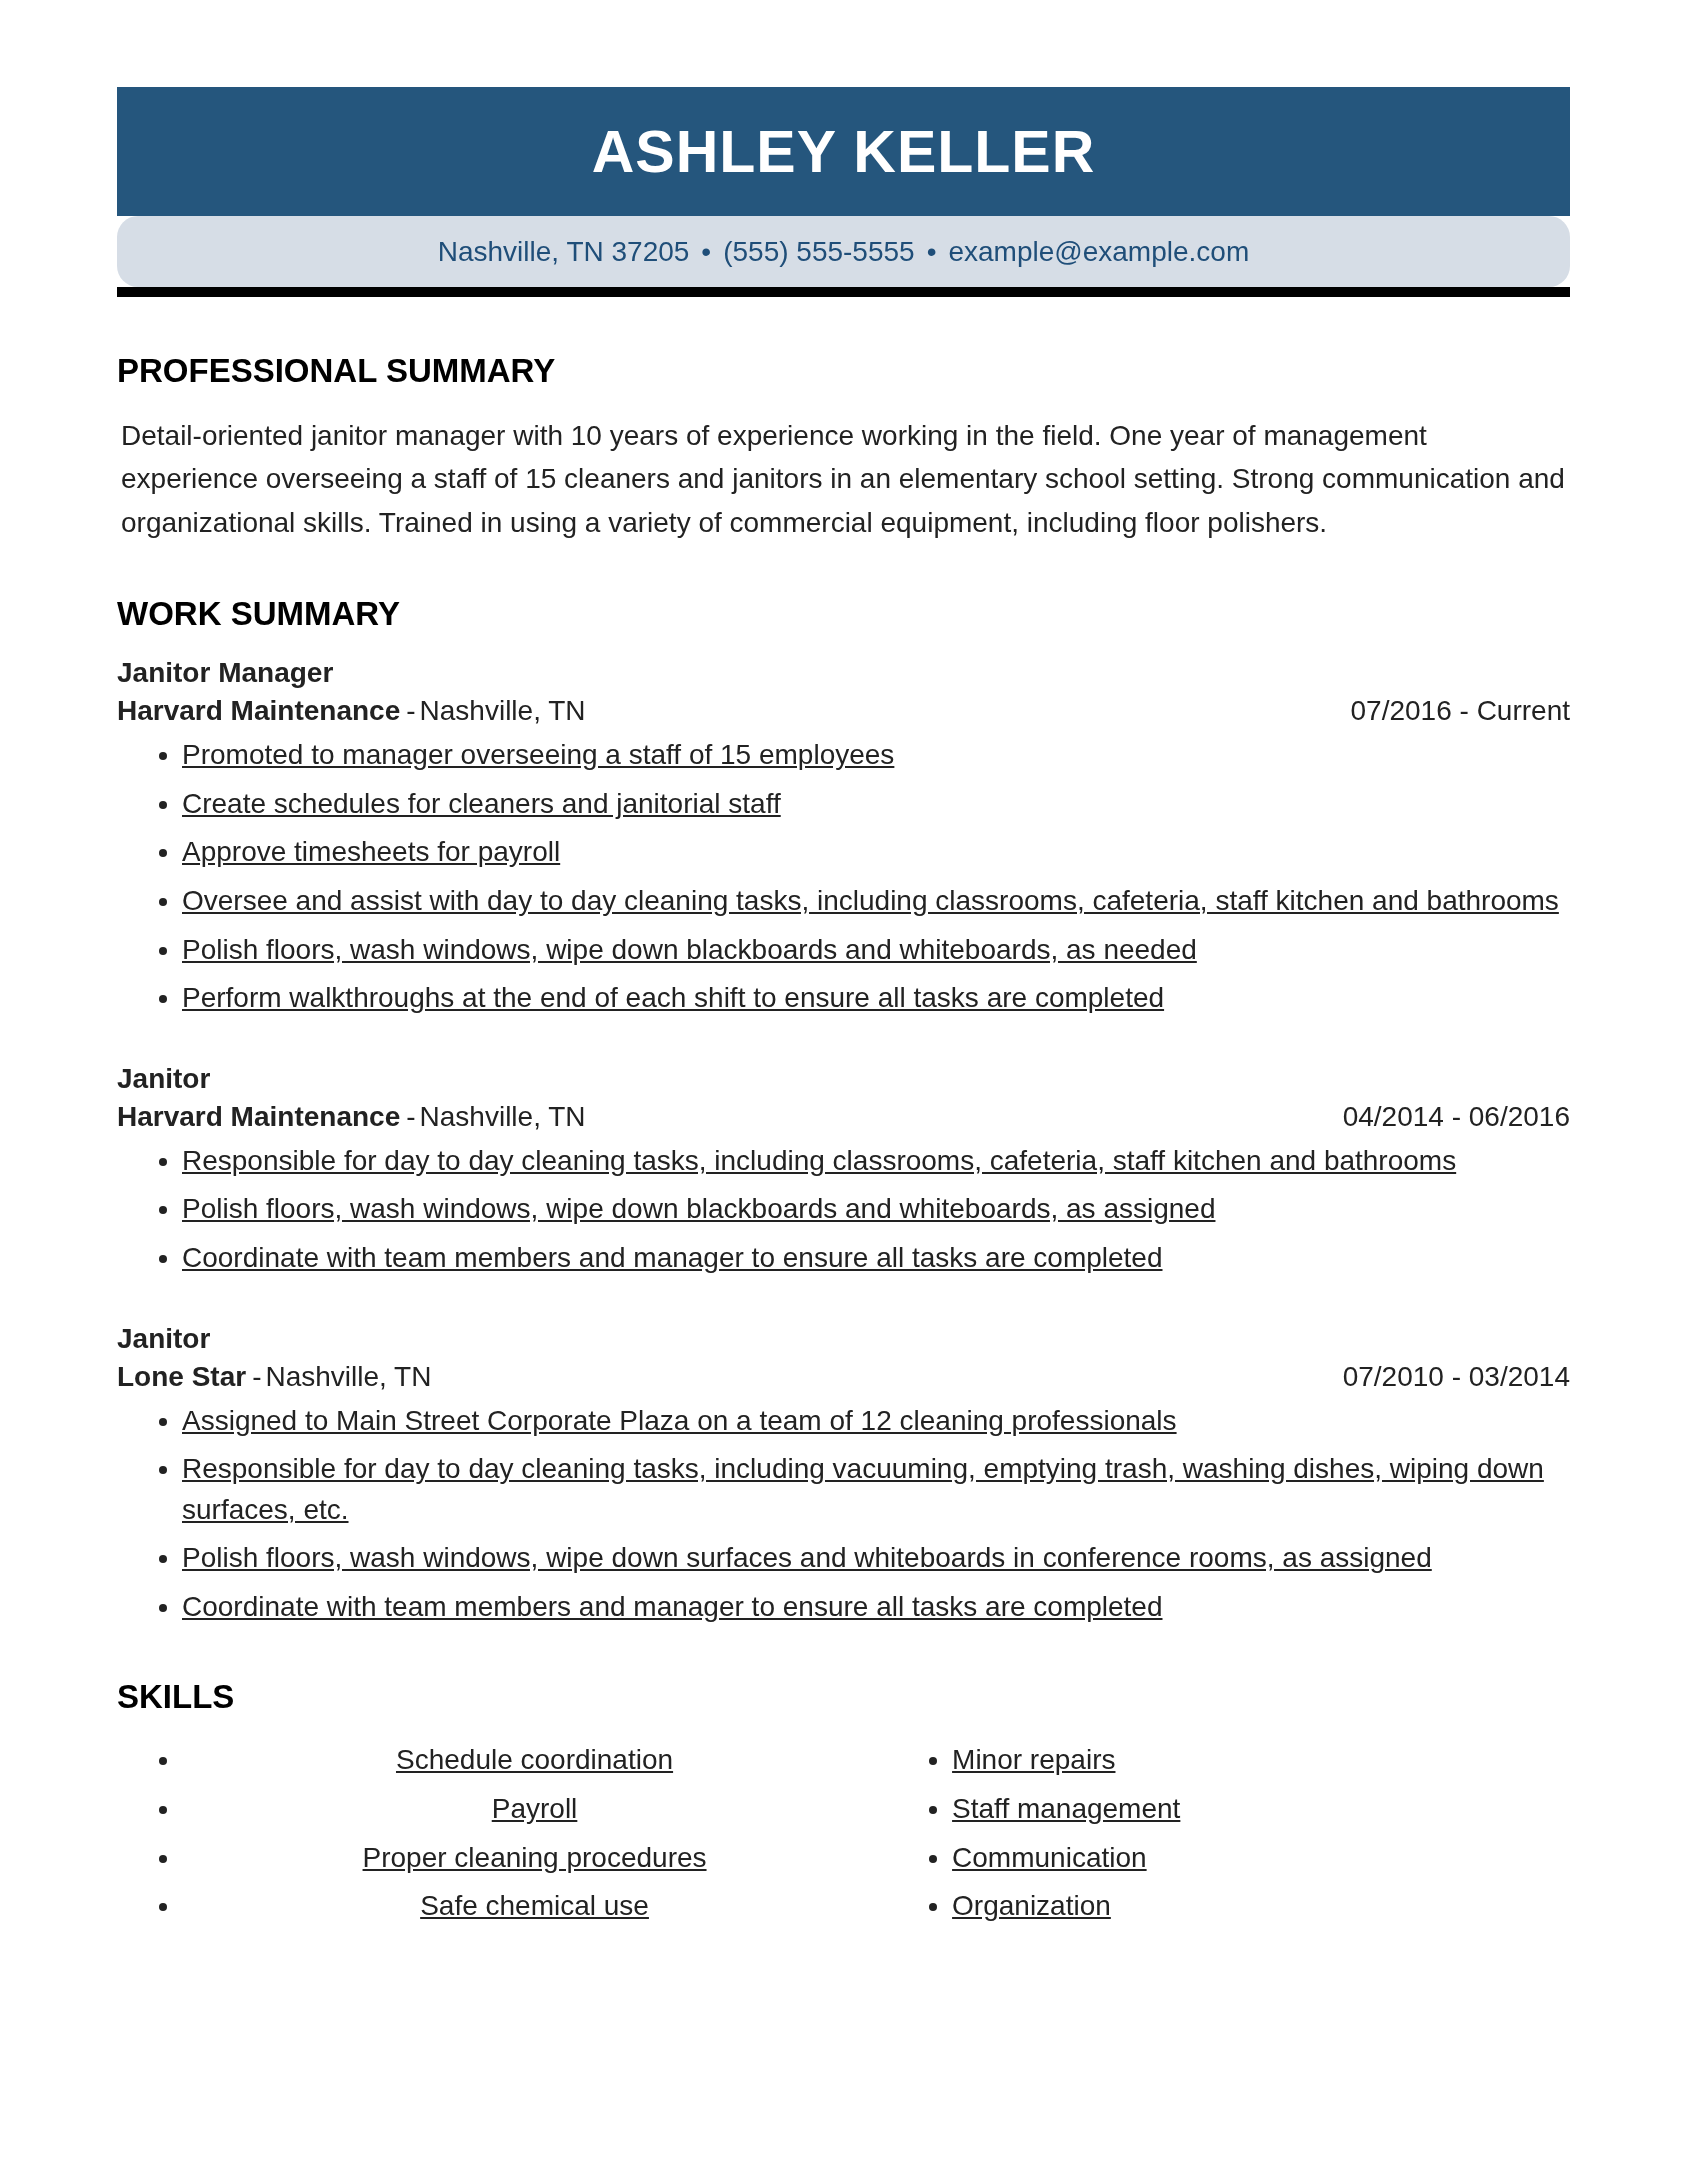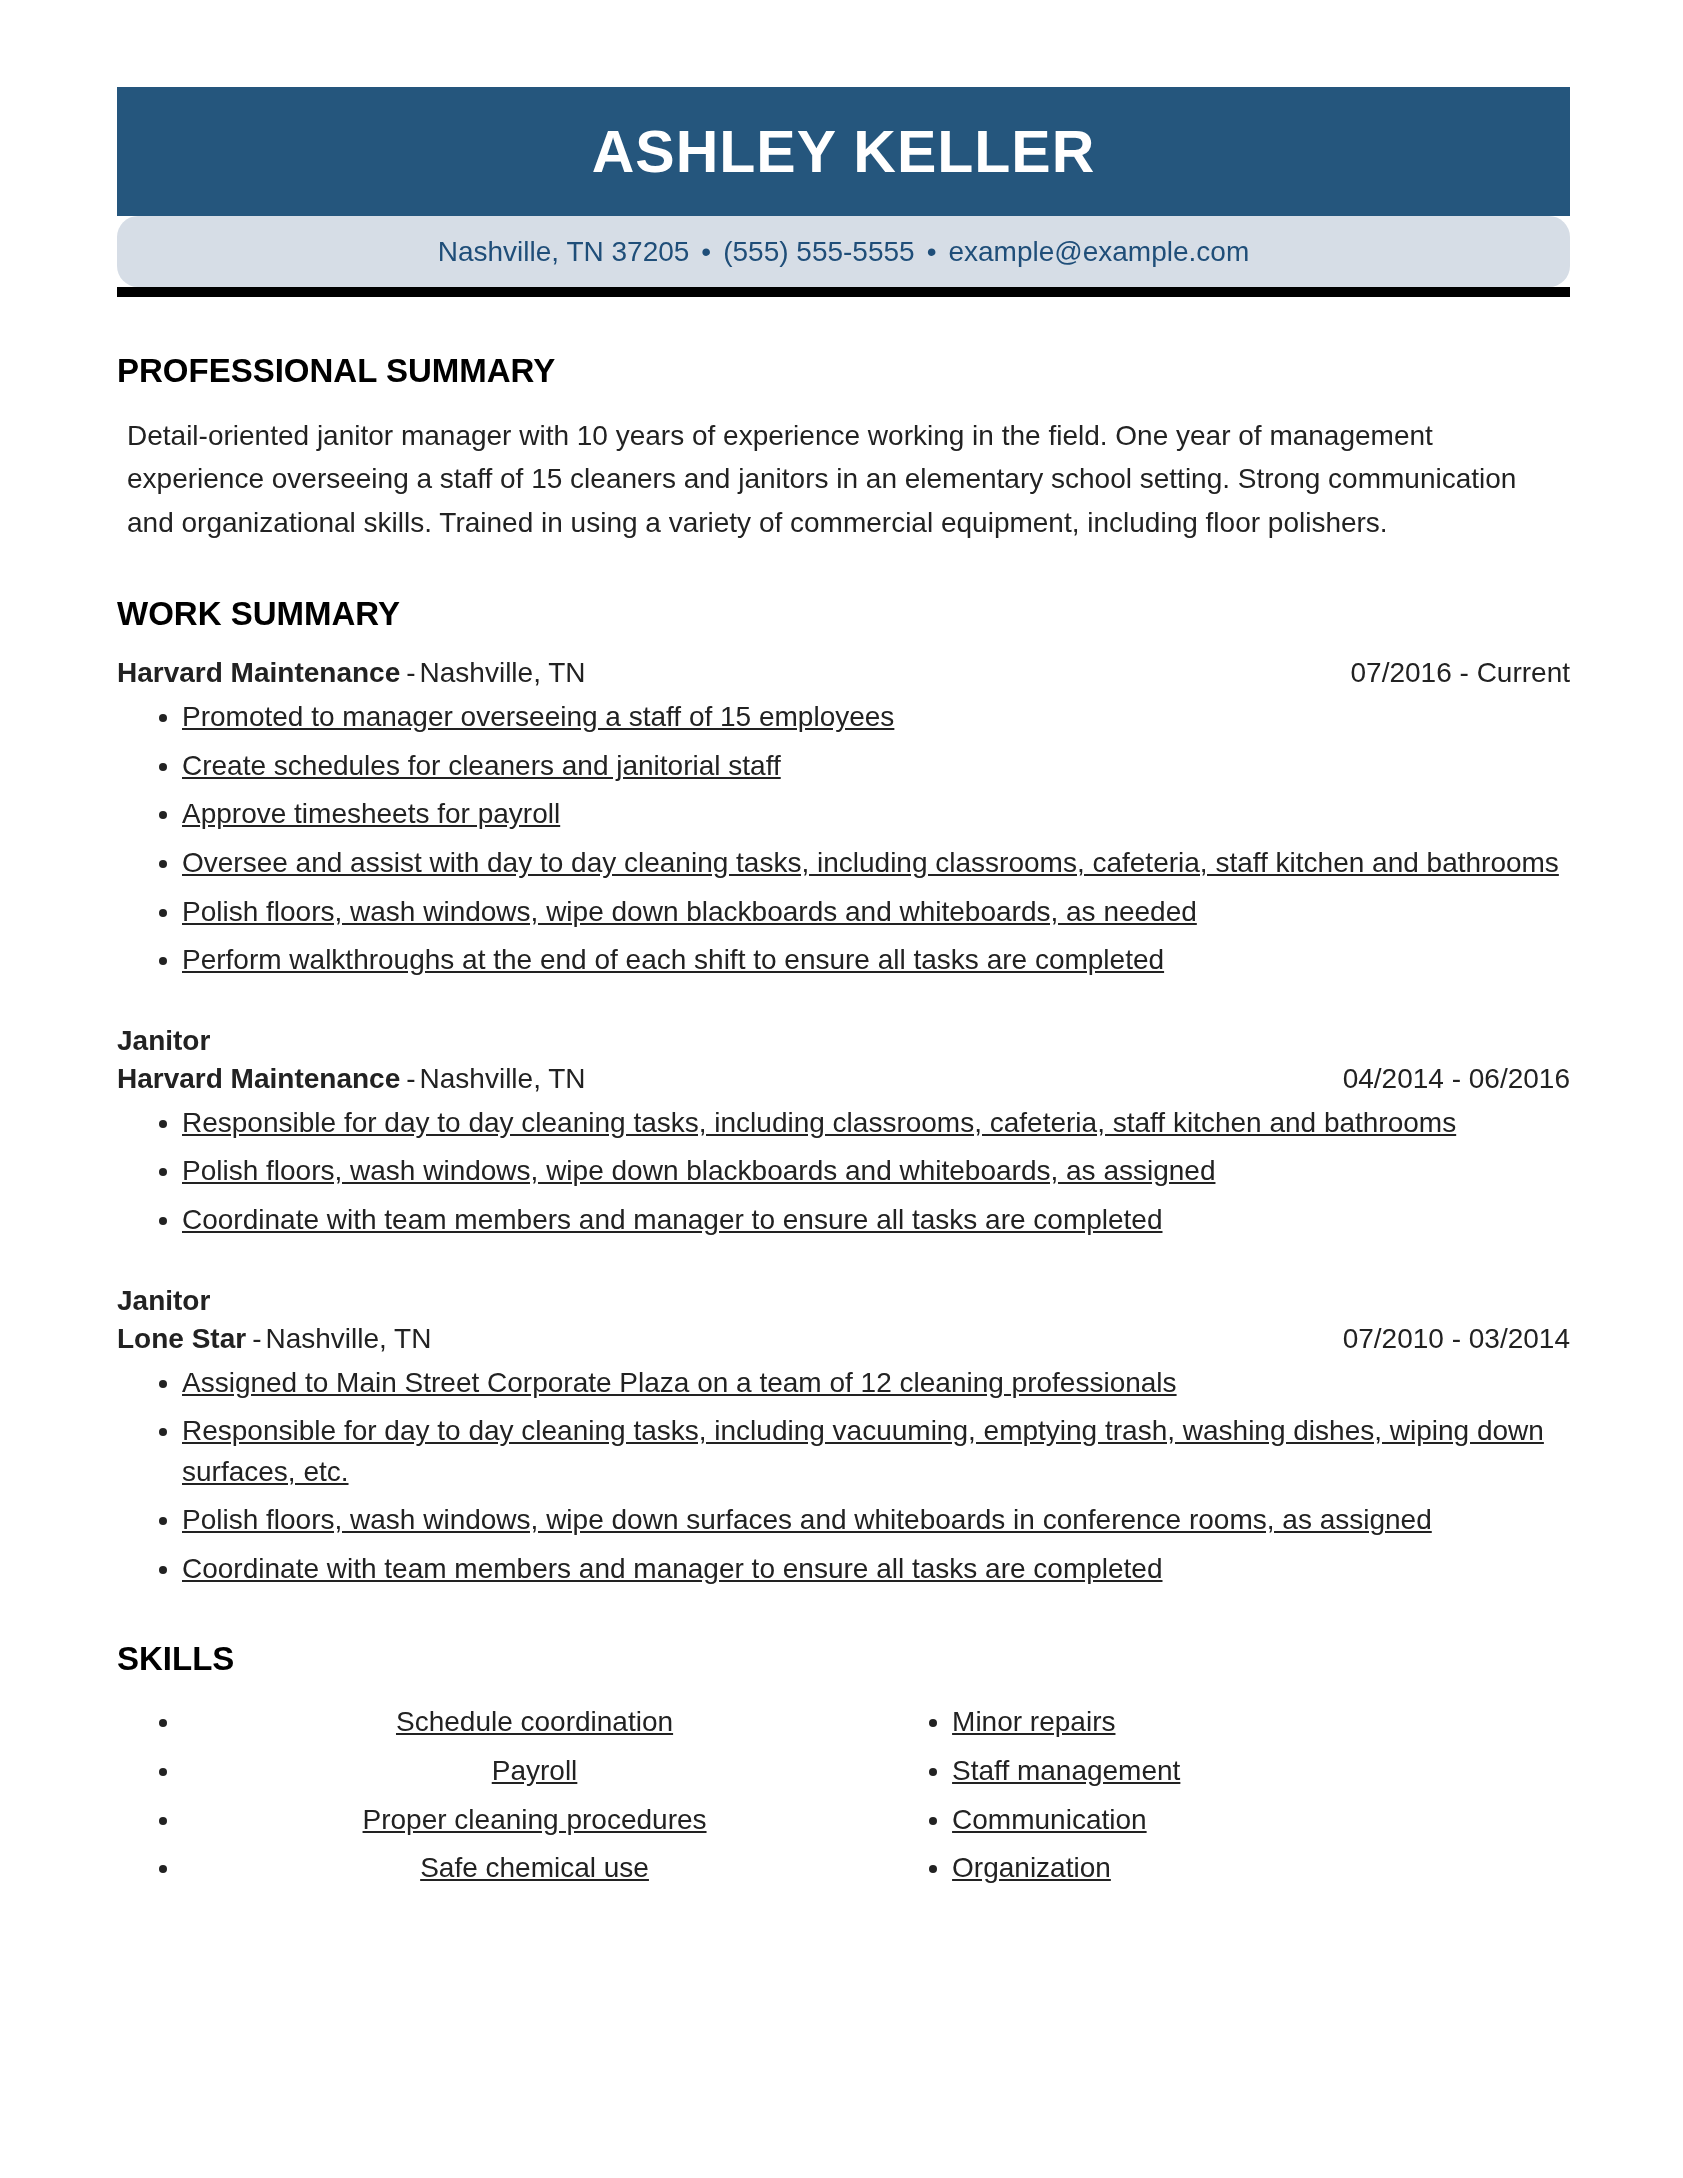--- a/index.html
+++ b/index.html
@@ -68,21 +68,21 @@
   .section-heading {
     font-size: 33px;
     font-weight: bold;
     color: var(--heading-text);
     margin: 0 0 24px 0;
   }
   .section { margin-top: 51px; }
   .section.first { margin-top: 55px; }
   .summary-text {
     line-height: 1.55;
-    margin: 10px;
+    margin: 4px;
   }
   
   .job { margin-bottom: 44px; }
   .job:last-child { margin-bottom: 0; }
   .job-title {
     font-weight: bold;
     margin: 0 0 6px 0;
   }
   .job-line {
     display: flex;
@@ -135,20 +135,21 @@
 
     <div class="section first">
       <h2 class="section-heading">PROFESSIONAL SUMMARY</h2>
       <p class="summary-text">Detail-oriented janitor manager with 10 years of experience working in the field. One year of management experience overseeing a staff of 15 cleaners and janitors in an elementary school setting. Strong communication and organizational skills. Trained in using a variety of commercial equipment, including floor polishers.</p>
     </div>
 
     <div class="section">
       <h2 class="section-heading">WORK SUMMARY</h2>
 
       <div class="job">
+        <div class="job-title">Janitor Manager</div>
         <div class="job-line">
           <span class="job-org">
             <span class="org-name">Harvard Maintenance</span><span class="sep-dash">-</span><span>Nashville, TN</span>
           </span>
           <span class="job-dates">07/2016 - Current</span>
         </div>
         <ul class="bullets">
           <li>Promoted to manager overseeing a staff of 15 employees</li>
           <li>Create schedules for cleaners and janitorial staff</li>
           <li>Approve timesheets for payroll</li>

